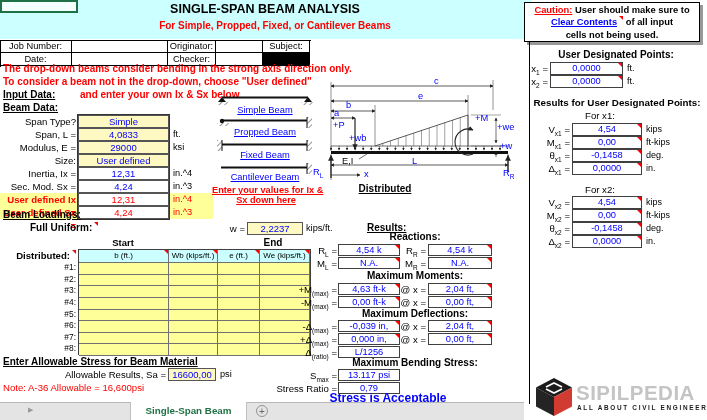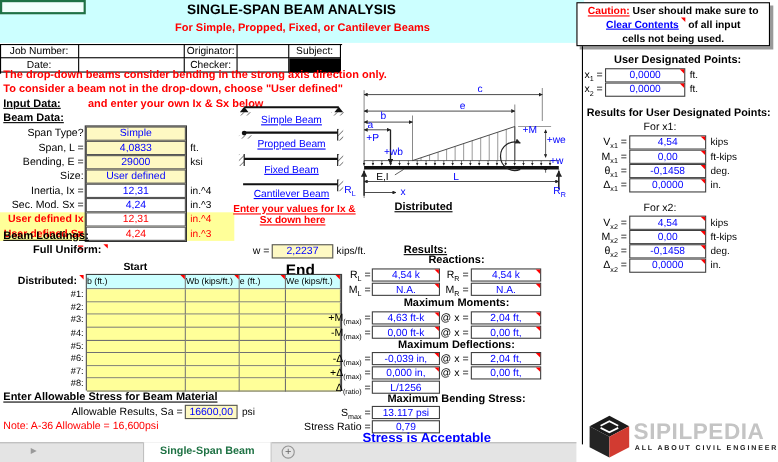--- a/index.html
+++ b/index.html
@@ -33,21 +33,21 @@
   .rbox2{position:absolute;left:428px;width:64px;height:12px;box-sizing:border-box;border:1px solid #404040;
         color:#0000FF;text-align:center;font-size:9.3px;line-height:11px;background:#fff;}
   .rhead{position:absolute;left:338px;width:154px;text-align:center;font-weight:bold;font-size:10px;}
   .plab{position:absolute;width:70px;text-align:right;font-size:9.6px;line-height:13px;}
   .pbox{position:absolute;left:572px;width:70px;height:12.5px;box-sizing:border-box;border:1px solid #404040;
         color:#0000FF;text-align:center;font-size:9.3px;line-height:11px;background:#fff;}
   .punit{position:absolute;font-size:9px;line-height:13px;}
   sub{font-size:6.5px;line-height:0;}
   .gcell{position:absolute;box-sizing:border-box;border-right:1px solid #707070;border-bottom:1px solid #707070;background:#FFFF99;}
   .ghead{position:absolute;box-sizing:border-box;border-right:1px solid #707070;border-bottom:1px solid #707070;
-         background:#CCFFFF;text-align:left;font-size:8px;line-height:12px;}
+         background:#CCFFFF;text-align:center;font-size:8px;line-height:12px;}
   .drlab{position:absolute;left:0;width:76px;text-align:right;font-size:8.4px;}
   .dlab{position:absolute;color:#0000FF;font-size:9.3px;line-height:10px;}
   .tab{position:absolute;left:130px;top:402px;width:117px;height:18px;background:#fff;
        border-left:1px solid #c0c0c0;border-right:1px solid #c0c0c0;box-sizing:border-box;
        color:#1f7244;font-weight:bold;font-size:9.8px;text-align:center;line-height:18px;}
 </style>
 </head>
 <body>
 
 <div id="app">
@@ -95,21 +95,21 @@
   <div class="abs b red nw" style="left:80px;top:89px;font-size:10px;">and enter your own Ix &amp; Sx below</div>
   <div class="abs b u nw" style="left:3px;top:102px;font-size:10px;">Beam Data:</div>
 
   <div class="abs" style="left:0;top:193px;width:213px;height:26px;background:#FFFF99;"></div>
 
   <div class="abs ilab" style="left:0;top:115px;width:76px;text-align:right;">Span Type?</div>
   <div class="cell yel" style="left:78px;top:115px;width:91px;height:13px;">Simple</div>
   <div class="abs ilab" style="left:0;top:128px;width:76px;">Span, L =</div>
   <div class="cell yel" style="left:78px;top:128px;width:91px;height:13px;">4,0833</div>
   <div class="abs iunit" style="left:173px;top:128px;">ft.</div>
-  <div class="abs ilab" style="left:0;top:141px;width:76px;">Bending, E =</div>
+  <div class="abs ilab" style="left:0;top:141px;width:76px;">Modulus, E =</div>
   <div class="cell yel" style="left:78px;top:141px;width:91px;height:13px;">29000</div>
   <div class="abs iunit" style="left:173px;top:141px;">ksi</div>
   <div class="abs ilab" style="left:0;top:154px;width:76px;">Size:</div>
   <div class="cell yel" style="left:78px;top:154px;width:91px;height:13px;">User defined</div>
   <div class="abs ilab" style="left:0;top:167px;width:76px;">Inertia, Ix =</div>
   <div class="cell" style="left:78px;top:167px;width:91px;height:13px;">12,31</div>
   <div class="abs iunit" style="left:173px;top:167px;">in.^4</div>
   <div class="abs ilab" style="left:0;top:180px;width:76px;">Sec. Mod. Sx =</div>
   <div class="cell" style="left:78px;top:180px;width:91px;height:13px;">4,24</div>
   <div class="abs iunit" style="left:173px;top:180px;">in.^3</div>
@@ -155,21 +155,21 @@
   <div class="abs ctr b red u nw" style="left:212px;top:195px;width:108px;font-size:9.2px;">Sx down here</div>
 
   <div class="abs b u nw" style="left:3px;top:209px;font-size:10px;">Beam Loadings:</div>
   <div class="abs b nw" style="left:30px;top:222px;font-size:10px;">
     <span>Full Uniform:</span><span class="mark"></span>
   </div>
   <div class="abs rt" style="left:213px;top:222px;width:32px;line-height:13px;font-size:9.6px;">w =</div>
   <div class="cell yel" style="left:247px;top:222px;width:56px;height:13px;">2,2237</div>
   <div class="abs iunit" style="left:306px;top:222px;">kips/ft.</div>
   <div class="abs ctr b" style="left:78px;top:237px;width:90px;font-size:9.5px;">Start</div>
-  <div class="abs ctr b" style="left:240px;top:237px;width:66px;font-size:14px;">End</div>
+  <div class="abs ctr b" style="left:240px;top:237px;width:66px;font-size:10px;">End</div>
   <div class="abs rt b nw" style="left:0;top:250px;width:76px;font-size:9.6px;">
     <span>Distributed:</span><span class="mark"></span>
   </div>
   <div class="abs" id="dist-grid" style="left:78px;top:249px;width:233px;height:106px;border:1px solid #404040;box-sizing:border-box;">
     <div class="ghead cmt" style="left:0;top:0;width:90px;height:13px;">b (ft.)</div>
     <div class="ghead cmt" style="left:90px;top:0;width:49px;height:13px;">Wb (kips/ft.)</div>
     <div class="ghead cmt" style="left:139px;top:0;width:42px;height:13px;">e (ft.)</div>
     <div class="ghead cmt" style="left:181px;top:0;width:50px;height:13px;">We (kips/ft.)</div>
   <div class="gcell" style="left: 0px; top: 13px; width: 90px; height: 11.625px;"></div>
       <div class="gcell" style="left: 90px; top: 13px; width: 49px; height: 11.625px;"></div>

